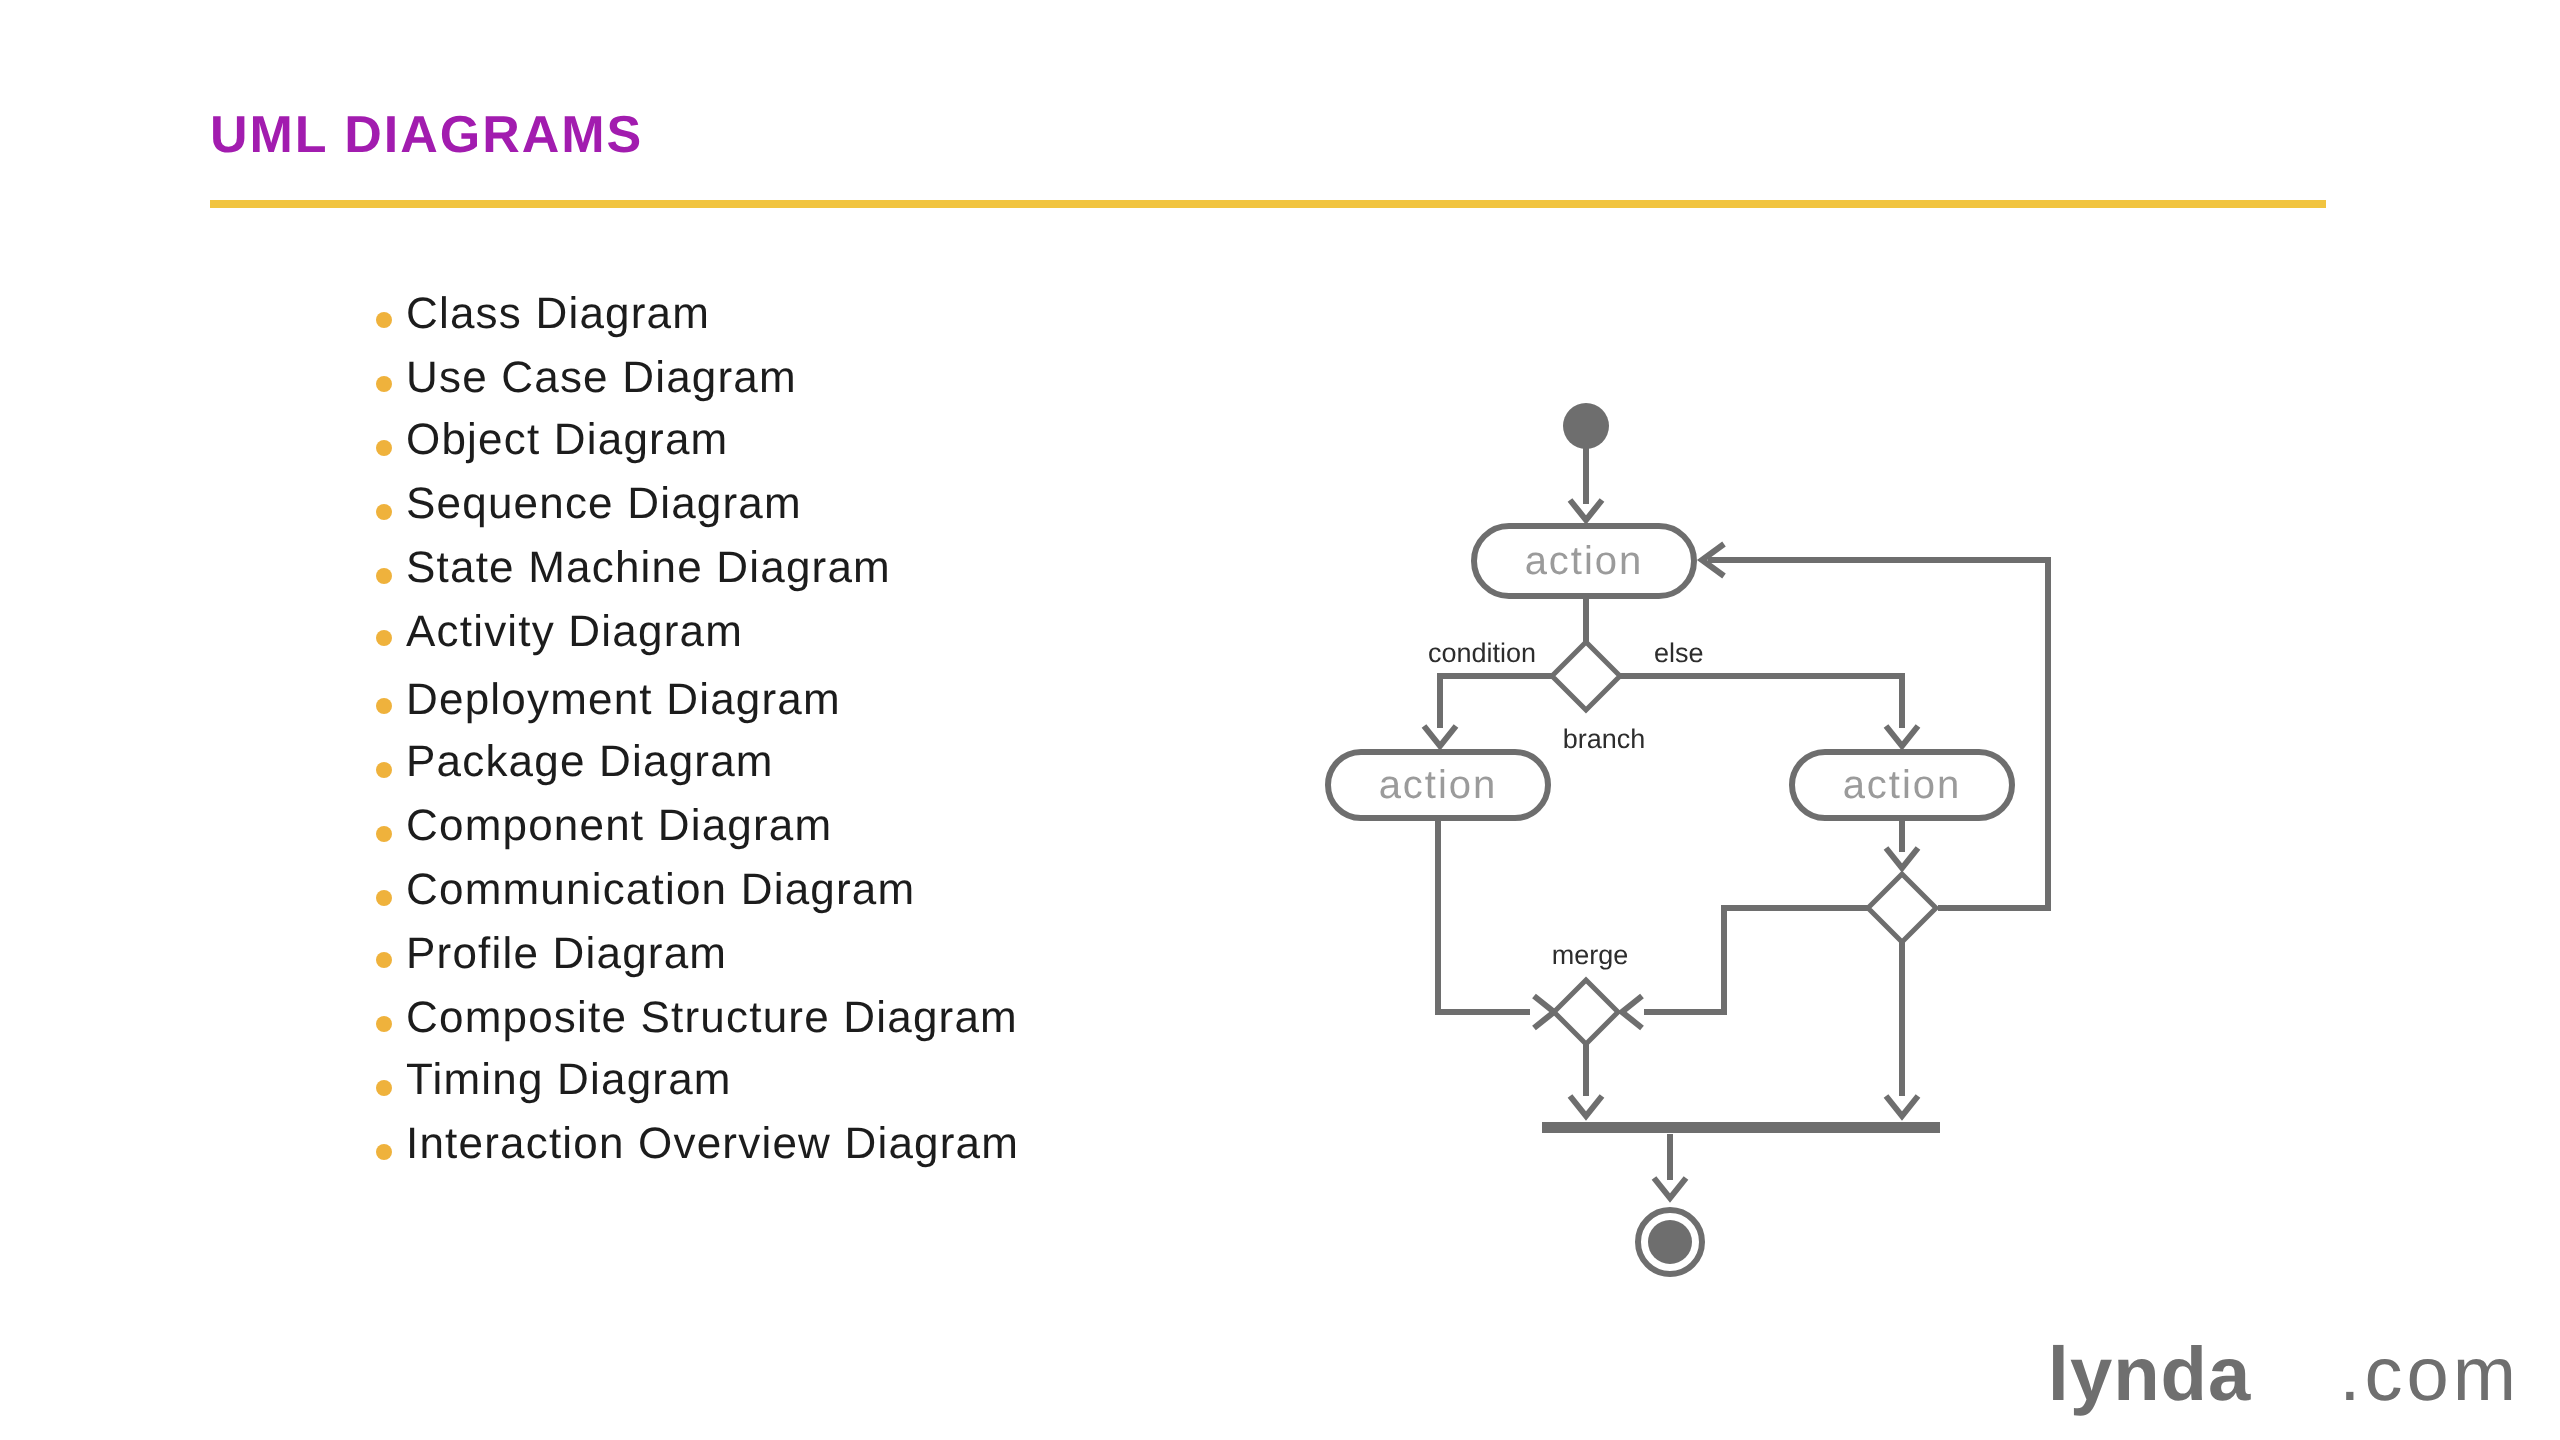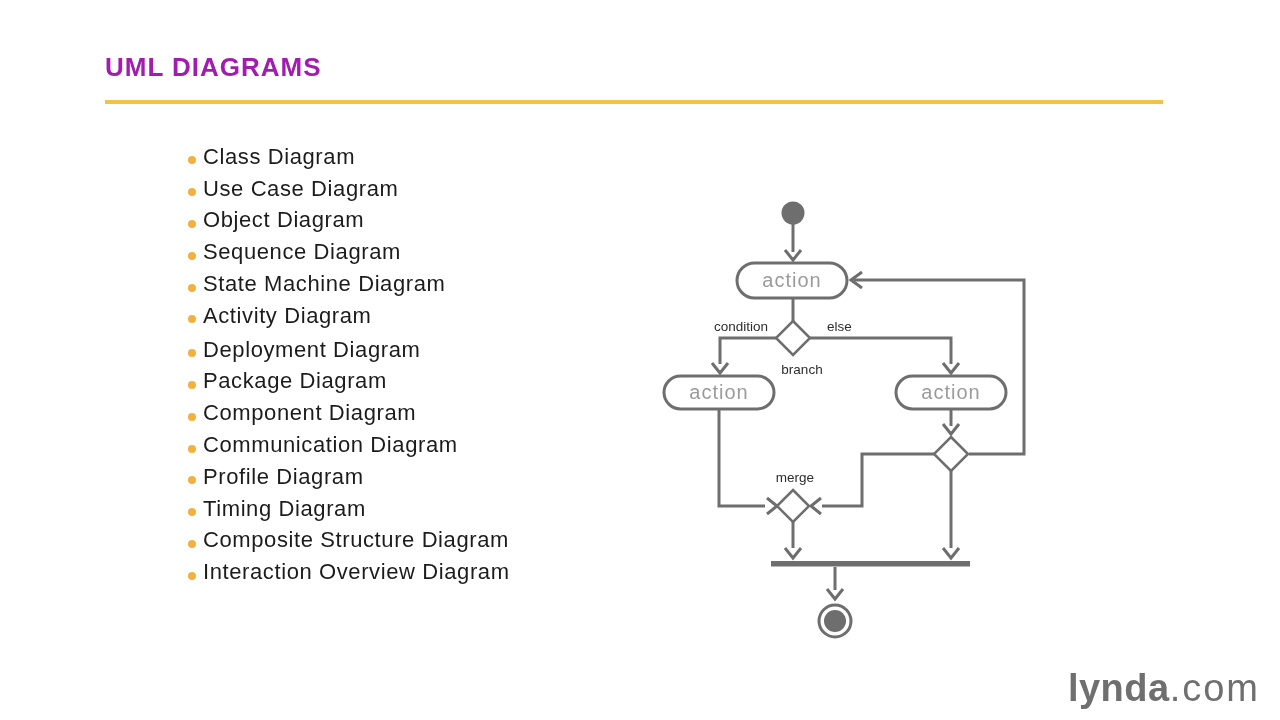--- a/index.html
+++ b/index.html
@@ -47,21 +47,21 @@
   .edge-label {
     fill: #2d2d2d; font-size: 13.5px;
     font-family: "Liberation Sans", sans-serif;
   }
   .brand {
     position: absolute; right: 20px; bottom: 10px;
     font-size: 38px; color: #6f6f6f; line-height: 1.1;
     white-space: nowrap;
   }
   .brand-bold { font-weight: bold; letter-spacing: 0.5px; }
-  .brand-light { font-weight: normal; letter-spacing: 2px; }
+  .brand-light { font-weight: normal; letter-spacing: 2px; margin-left: 44px; }
 </style>
 </head>
 <body>
 
 <div class="slide">
 
   <h1 class="title">UML DIAGRAMS</h1>
   <div class="rule"></div>
 
   <ul class="diagram-list">
@@ -104,25 +104,25 @@
     <li>
         <span class="bullet"></span>
         <span class="li-label">Communication Diagram</span>
       </li>
     <li>
         <span class="bullet"></span>
         <span class="li-label">Profile Diagram</span>
       </li>
     <li>
         <span class="bullet"></span>
-        <span class="li-label">Timing Diagram</span>
+        <span class="li-label">Composite Structure Diagram</span>
       </li>
     <li>
         <span class="bullet"></span>
-        <span class="li-label">Composite Structure Diagram</span>
+        <span class="li-label">Timing Diagram</span>
       </li>
     <li>
         <span class="bullet"></span>
         <span class="li-label">Interaction Overview Diagram</span>
       </li>
   </ul>
 
   <svg class="activity-svg" width="420" height="470" viewBox="650 185 420 470">
 
     <path class="edge" d="M969,454 L1024,454 L1024,280 L854,280"></path>

